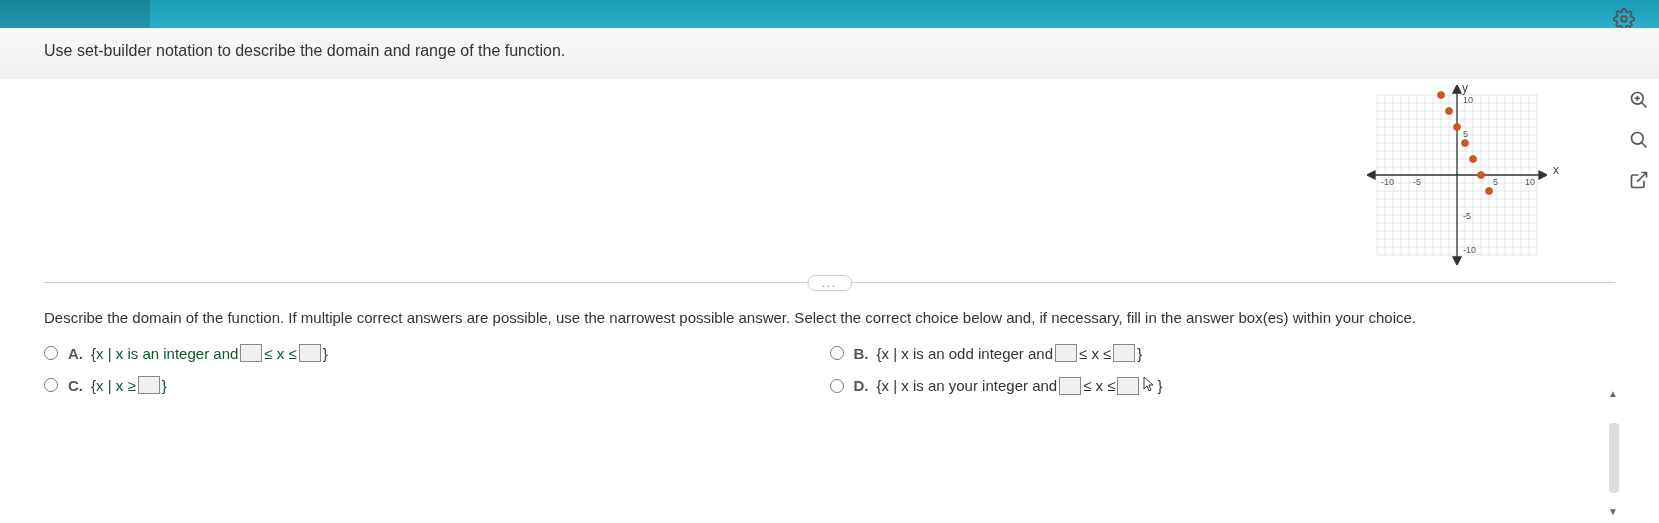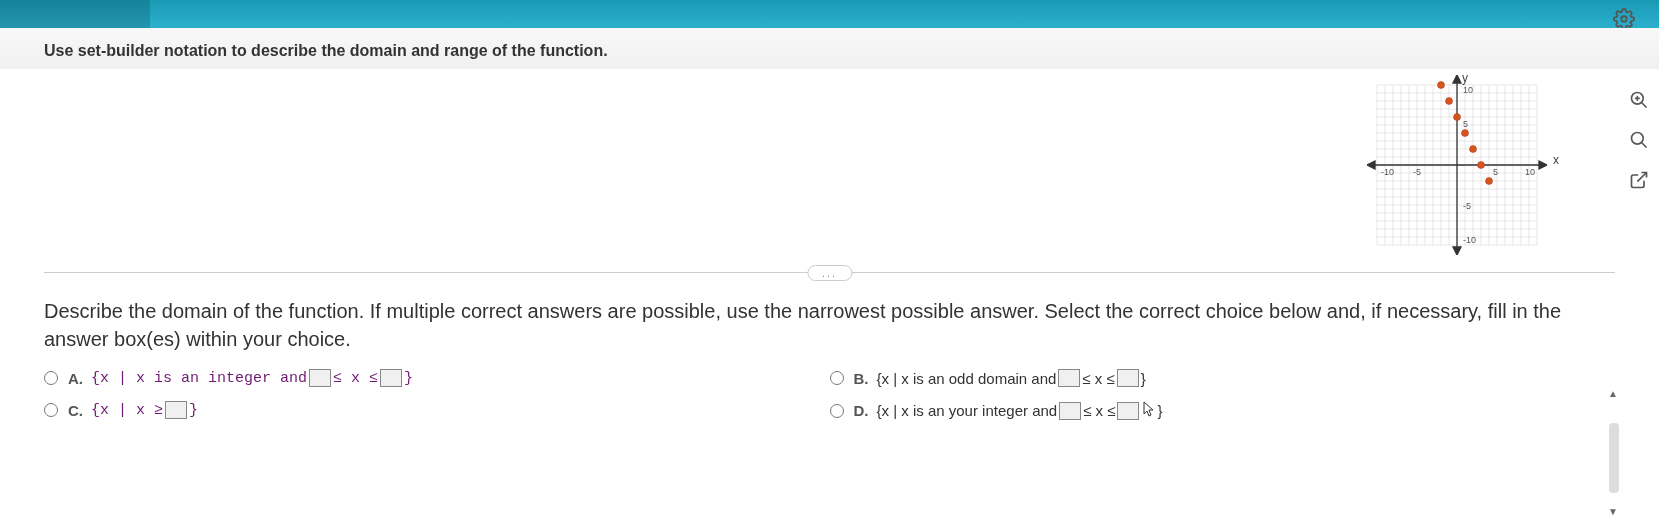--- a/index.html
+++ b/index.html
@@ -34,25 +34,24 @@
       top: 8px;
       right: 24px;
     }
     .content-area {
       background: #fff;
       padding: 0;
       position: relative;
       height: calc(100% - 28px);
     }
     .question-header {
-      padding: 14px 44px 9px 44px;
+      padding: 14px 44px 19px 44px;
       font-size: 16px;
       color: #333;
       background: linear-gradient(to bottom, #f8f8f8, #f0f0f0);
-      font-weight: bold;
     }
     .question-row {
       display: flex;
       align-items: flex-start;
       padding: 0 44px;
     }
     .question-left {
       flex: 1;
     }
     .graph-zone {
@@ -122,21 +121,21 @@
       border-radius: 10px;
       padding: 0 14px;
       font-size: 11px;
       color: #888;
       line-height: 14px;
       letter-spacing: 2px;
       cursor: pointer;
     }
     .instructions {
       padding: 0 44px 16px 44px;
-      font-size: 20px;
+      font-size: 15px;
       color: #333;
       line-height: 1.4;
     }
     .choices-zone {
       display: flex;
       padding: 0 44px;
     }
     .choices-col {
       flex: 1;
     }
@@ -182,22 +181,21 @@
     }
     .scroll-arrows {
       position: absolute;
       right: 40px;
       width: 12px;
       font-size: 10px;
       color: #666;
       text-align: center;
     }
     .faded {
-      color: #701a75;
-      font-family: Liberation Mono, monospace;
+      color: #14532d;
     }
   </style>
 </head>
 <body>
 
 <div class="top-bar">
   <div class="top-bar-shadow"></div>
   <div class="gear-holder">
     <svg width="22" height="22" viewBox="0 0 24 24" fill="none" stroke="#555" stroke-width="2">
       <circle cx="12" cy="12" r="3"></circle>
@@ -342,21 +340,21 @@
         <span class="lbl">C.</span>
         <span class="faded">{x | x ≥ </span>
         <span class="fill-box"></span>
         <span class="faded">}</span>
       </div>
     </div>
     <div class="choices-col">
       <div class="choice-row">
         <input type="radio" name="ans" style="">
         <span class="lbl">B.</span>
-        <span>{x | x is an odd domain and </span>
+        <span>{x | x is an odd integer and </span>
         <span class="fill-box"></span>
         <span> ≤ x ≤ </span>
         <span class="fill-box"></span>
         <span>}</span>
       </div>
       <div class="choice-row">
         <input type="radio" name="ans" style="">
         <span class="lbl">D.</span>
         <span>{x | x is an your integer and </span>
         <span class="fill-box"></span>

